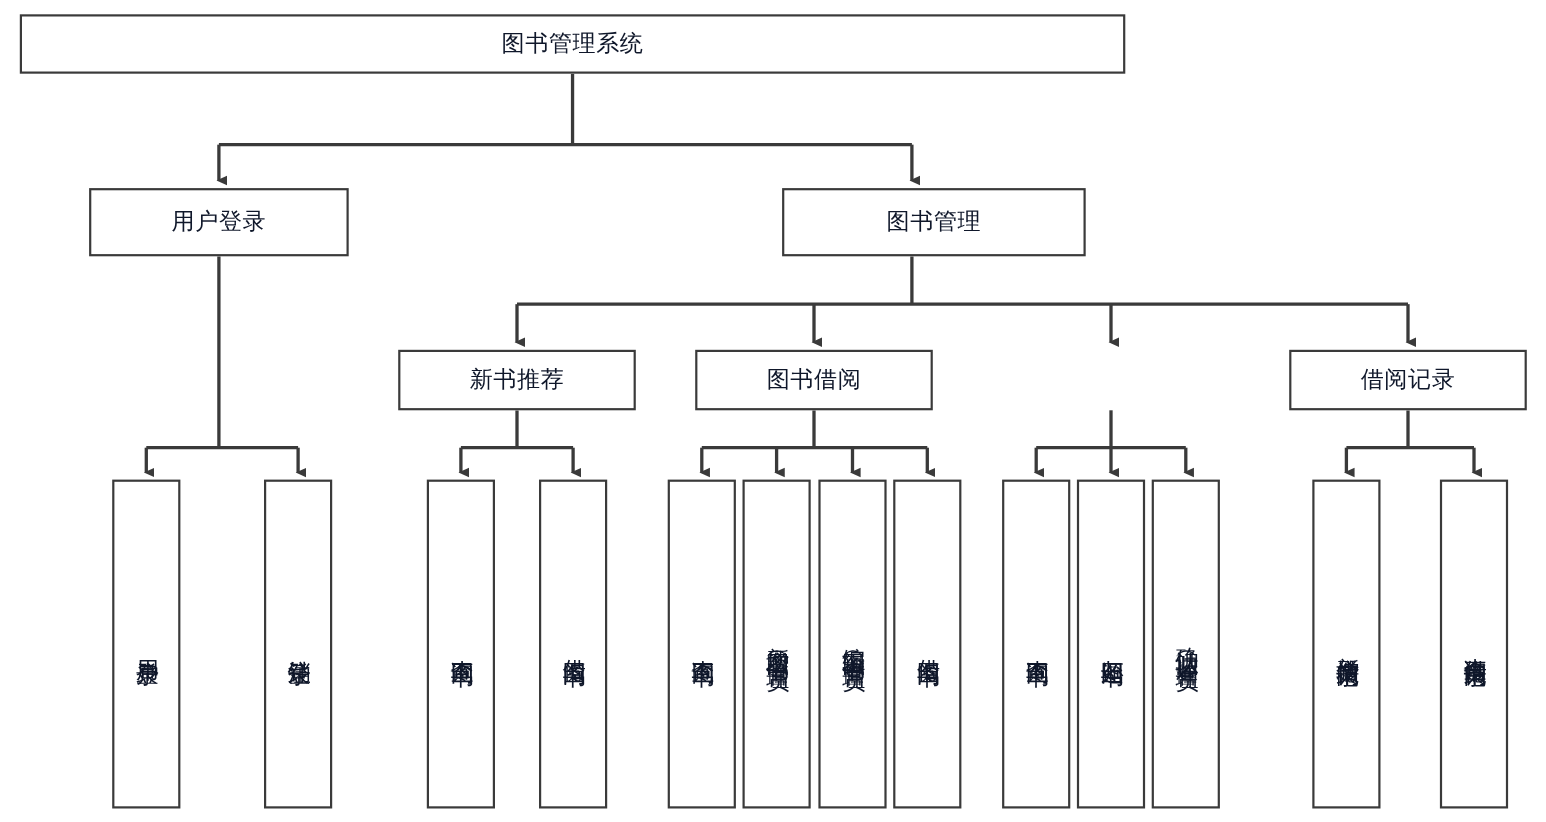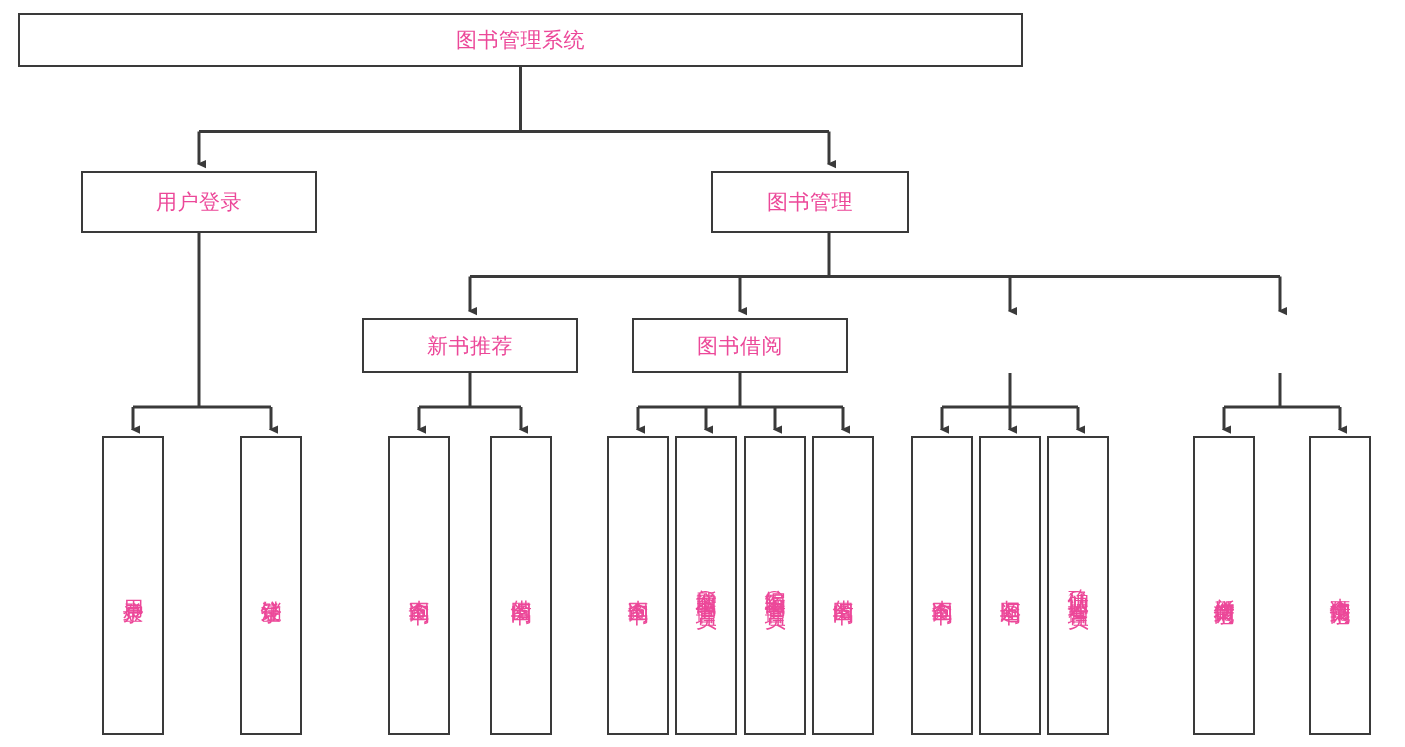--- a/index.html
+++ b/index.html
@@ -24,21 +24,21 @@
     top: 0;
     width: 1405px;
     height: 747px;
     pointer-events: none;
   }
   .node {
     position: absolute;
     box-sizing: border-box;
     border: 2.5px solid #3a3a3a;
     background: #ffffff;
-    color: #ec4899;
+    color: #0f172a;
     display: flex;
     align-items: center;
     justify-content: center;
     z-index: 2;
   }
   .node .label {
     font-size: 21px;
     line-height: 1.12;
     letter-spacing: 0.5px;
     white-space: nowrap;
@@ -134,30 +134,33 @@
     </g>
   </svg>
 
   <div class="node h" style="left:18px; top:13px; width:1005px; height:54px;">
     <span class="label">图书管理系统</span>
   </div>
 
   <div class="node h" style="left:81px; top:171px; width:236px; height:62px;">
     <span class="label">用户登录</span>
   </div>
-  <div class="node h" style="left:711px; top:171px; width:198px; height:62px;">
+  <div class="node h" style="left:711px; top:171px; width:276px; height:62px;">
     <span class="label">图书管理</span>
   </div>
 
   <div class="node h" style="left:632px; top:318px; width:216px; height:55px;">
     <span class="label">图书借阅</span>
   </div>
   <div class="node h" style="left:362px; top:318px; width:216px; height:55px;">
     <span class="label">新书推荐</span>
   </div>
+  <div class="node h" style="left:1172px; top:318px; width:216px; height:55px;">
+    <span class="label">借阅记录</span>
+  </div>
 
   <div class="node v" style="left:102px; top:436px; width:62px; height:299px;">
     <span class="label">用户登录</span>
   </div>
   <div class="node v" style="left:240px; top:436px; width:62px; height:299px;">
     <span class="label">注销登录</span>
   </div>
 
   <div class="node v" style="left:388px; top:436px; width:62px; height:299px;">
     <span class="label">查询图书</span>

